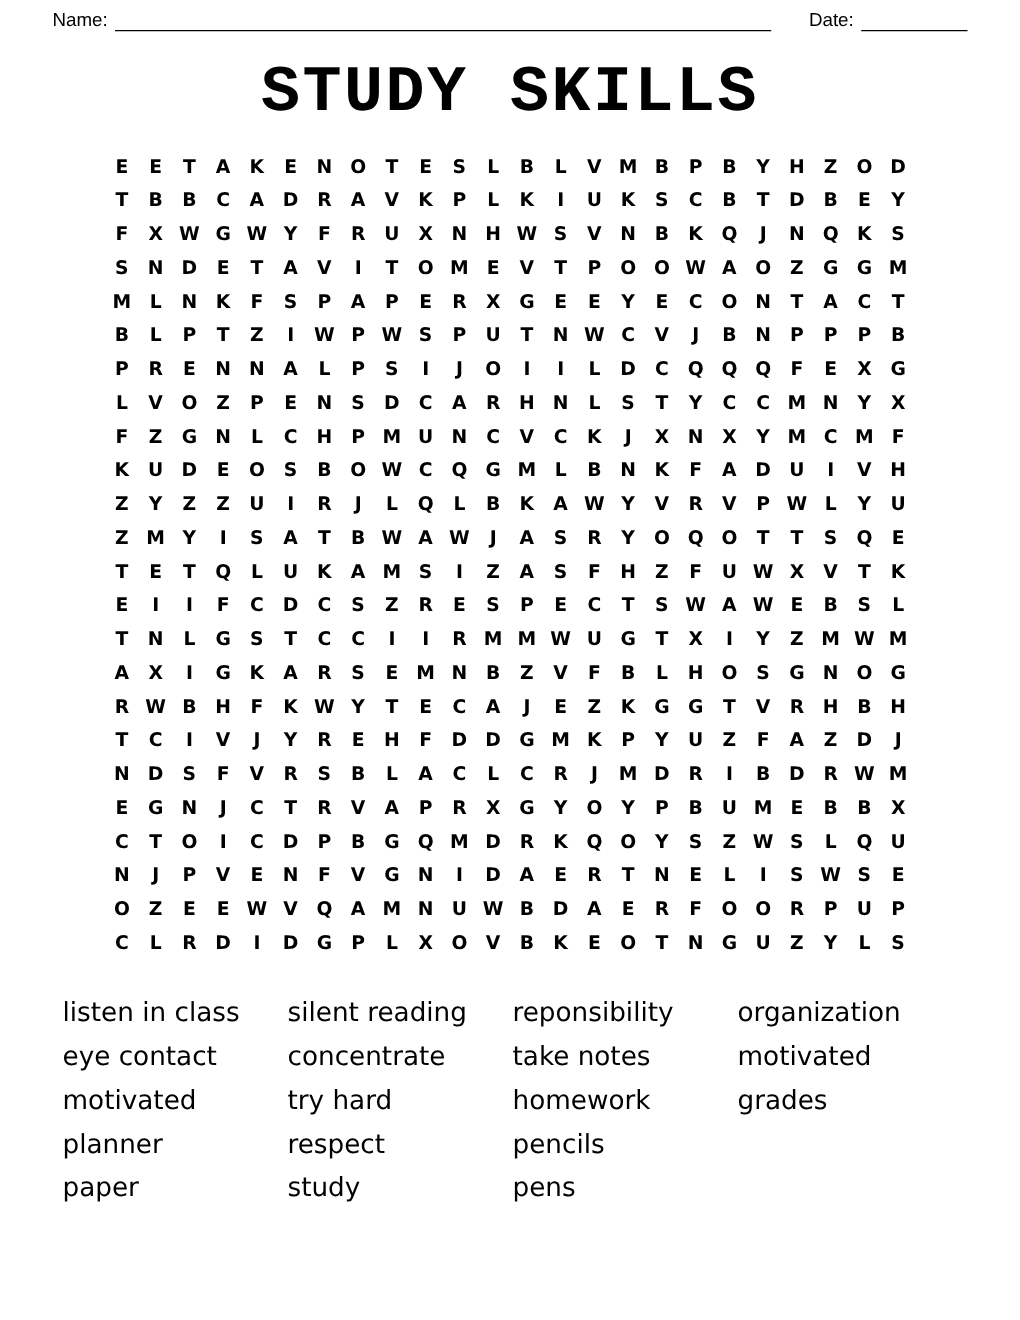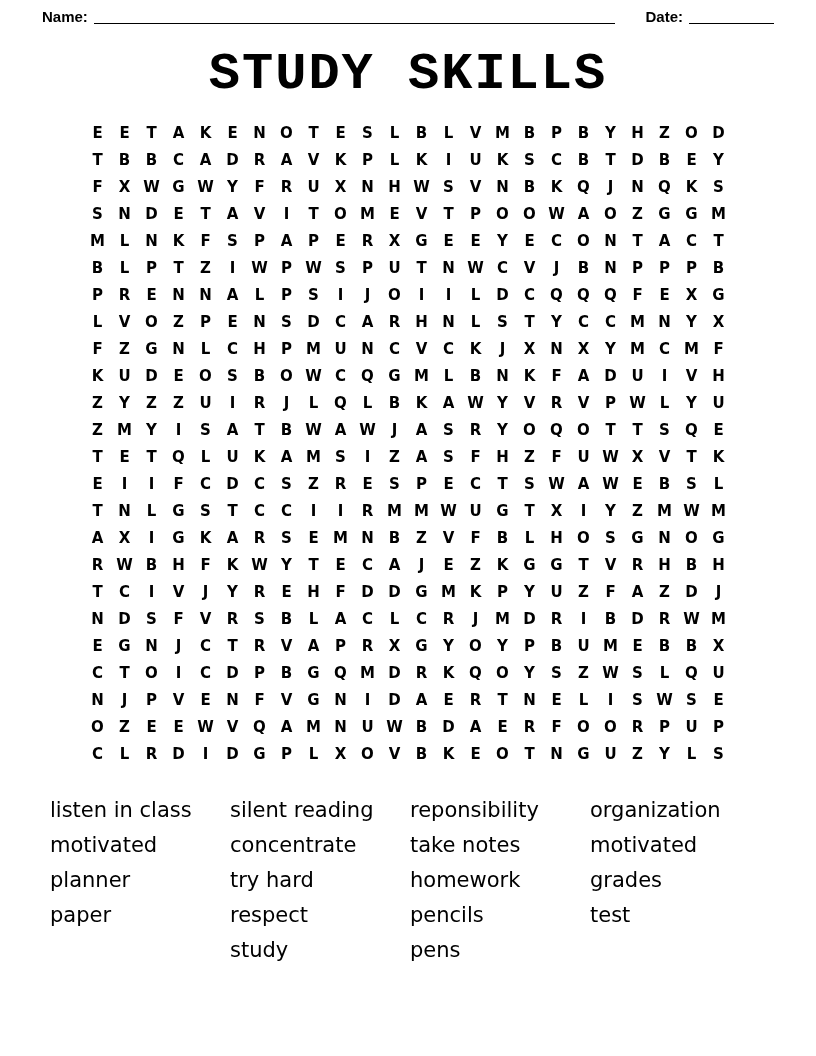--- a/index.html
+++ b/index.html
@@ -14,24 +14,23 @@
     width: 816px;
     height: 1056px;
     background: #ffffff;
     box-sizing: border-box;
     padding: 8px 42px 0 42px;
     overflow: hidden;
   }
   
   .topline {
     display: flex;
-    align-items: flex-start;
+    align-items: center;
     font-size: 15px;
     line-height: 18px;
-    font-weight: bold;
   }
   .blank {
     border-bottom: 1px solid #000;
     height: 15px;
   }
   .name-blank {
     flex: 1;
     margin: 0 30px 1px 6px;
   }
   .date-blank {
@@ -668,20 +667,21 @@
       <div class="cell">U</div>
       <div class="cell">Z</div>
       <div class="cell">Y</div>
       <div class="cell">L</div>
       <div class="cell">S</div>
     </div>
 
   <div class="word-list">
       <div>
         <div class="word">listen in class</div>
+        <div class="word">eye contact</div>
         <div class="word">motivated</div>
         <div class="word">planner</div>
         <div class="word">paper</div>
       </div>
       <div>
         <div class="word">silent reading</div>
         <div class="word">concentrate</div>
         <div class="word">try hard</div>
         <div class="word">respect</div>
         <div class="word">study</div>
@@ -690,17 +690,16 @@
         <div class="word">reponsibility</div>
         <div class="word">take notes</div>
         <div class="word">homework</div>
         <div class="word">pencils</div>
         <div class="word">pens</div>
       </div>
       <div>
         <div class="word">organization</div>
         <div class="word">motivated</div>
         <div class="word">grades</div>
-        <div class="word">test</div>
       </div>
     </div>
 
 </div>
 
 </body></html>

